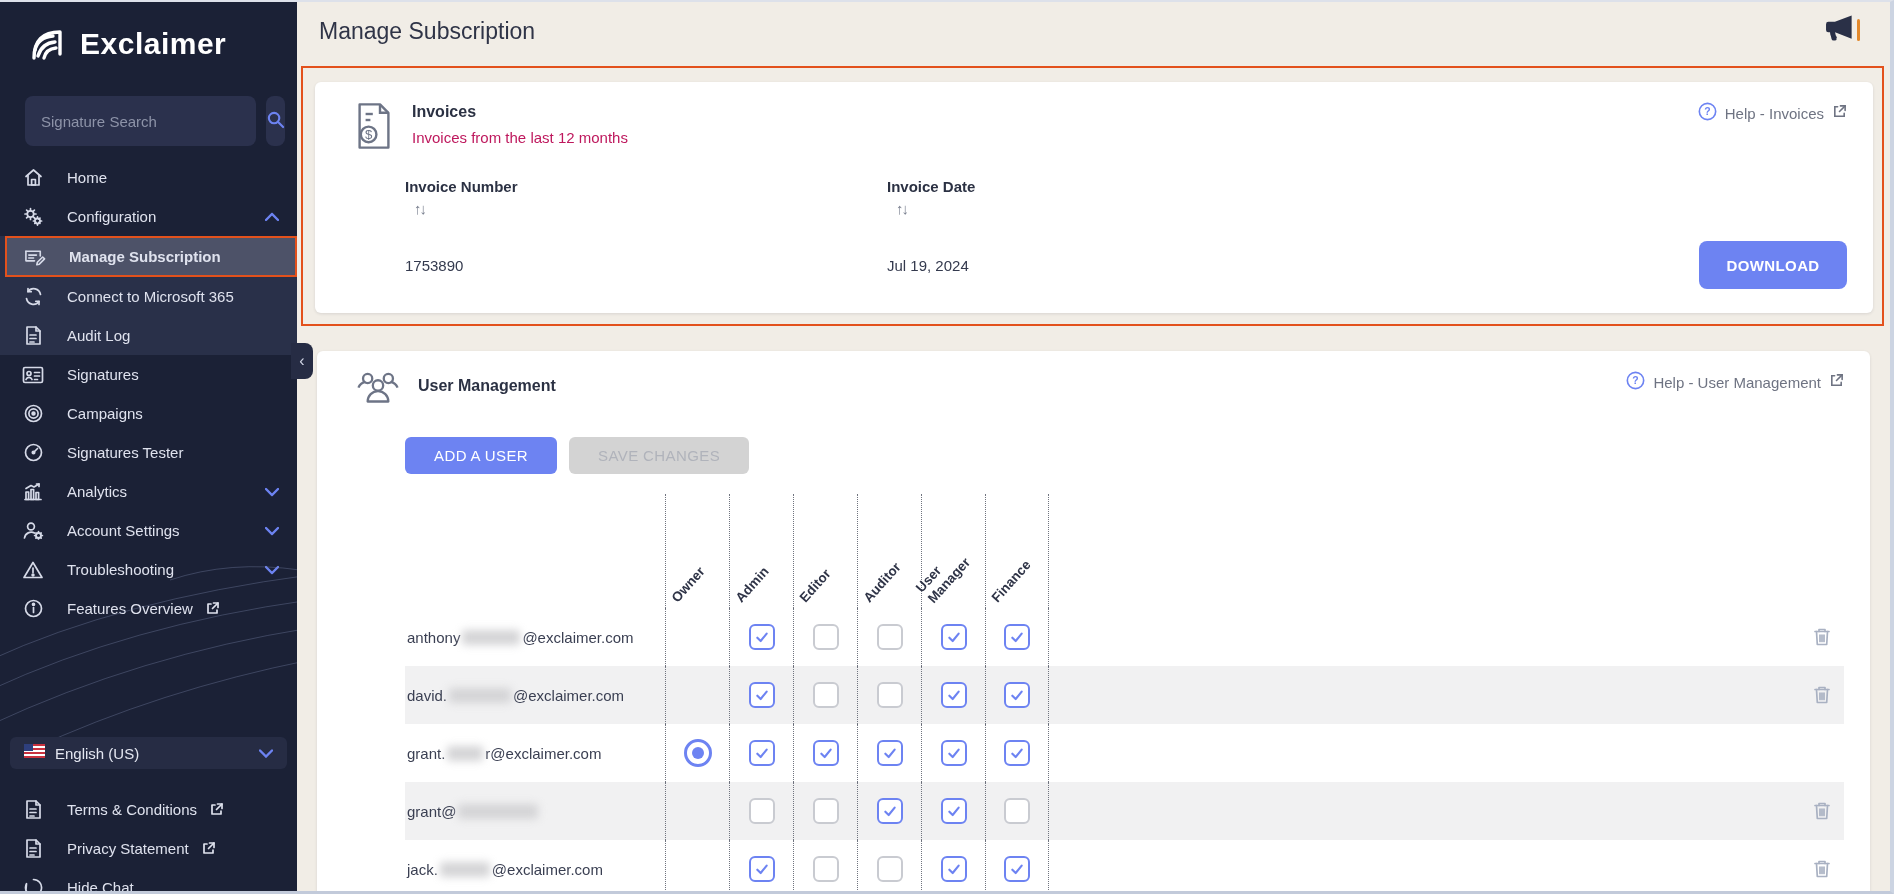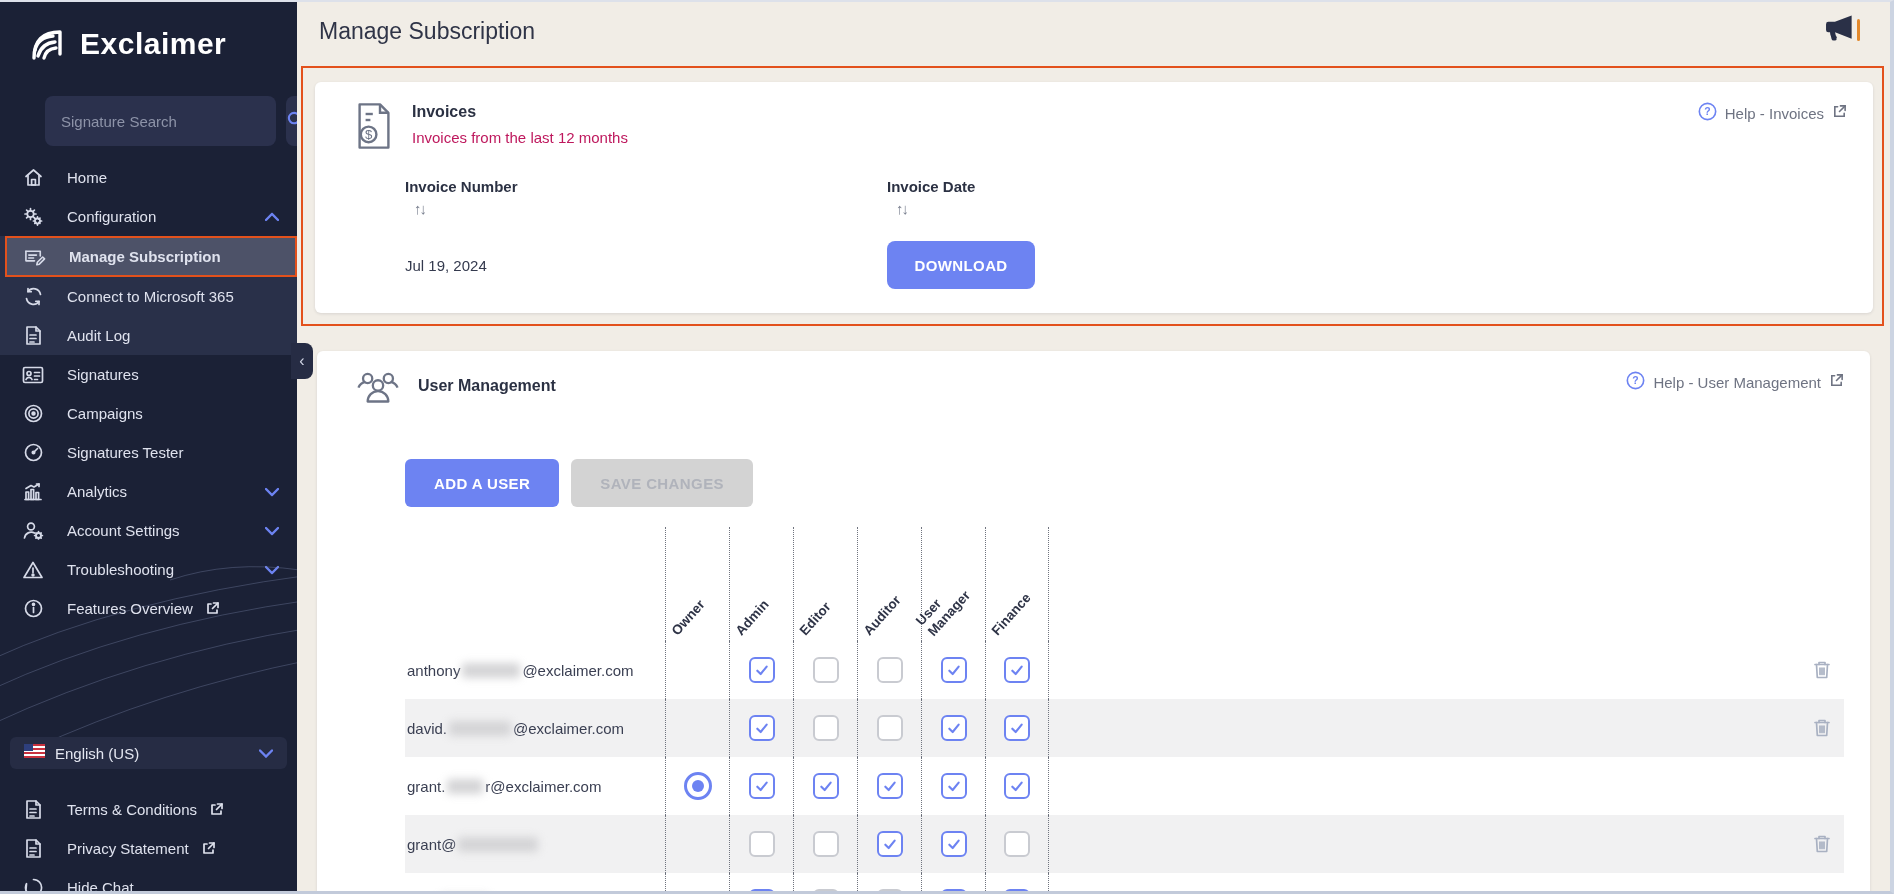--- a/index.html
+++ b/index.html
@@ -6,21 +6,21 @@
   html,body { width:1894px; height:894px; overflow:hidden; }
   body { font-family:"Liberation Sans", sans-serif; background:#e8e4dc; }
   .frame { position:relative; width:1894px; height:894px; overflow:hidden;
            border-right:4px solid #ccd4e2; border-bottom:3px solid #c2cada; border-top:2px solid #dde1ea; background:#f1ede6; }
 
   
   .sidebar { position:absolute; left:0; top:-2px; width:297px; height:896px; background:#1b2136; color:#e4e7f1; overflow:hidden; }
   .brand { display:flex; align-items:center; gap:12px; padding:24px 0 0 28px; }
   .brand-icon svg { display:block; }
   .brand-name { font-size:30px; font-weight:bold; letter-spacing:.5px; color:#ffffff; }
-  .search-row { display:flex; gap:10px; padding:32px 16px 0 25px;margin-left:20px; }
+  .search-row { display:flex; gap:10px; padding:32px 16px 0 25px; }
   .search-input { flex:1; height:50px; background:#2b314d; border:none; border-radius:8px; color:#e4e7f1;
                   font-size:15px; padding:0 16px; font-family:"Liberation Sans",sans-serif; }
   .search-input::placeholder { color:#8d93a8; }
   .search-btn { width:45px; height:50px; background:#2b314d; border:none; border-radius:8px; cursor:pointer;
                 display:flex; align-items:center; justify-content:center; }
   .nav { margin-top:12px; }
   .nav-item { position:relative; display:flex; align-items:center; height:39px; padding-left:22px; font-size:15px; color:#dfe2ee; cursor:pointer; }
   .nav-icon { width:22px; height:22px; display:flex; align-items:center; justify-content:center; color:#d6dae8; }
   .nav-icon svg { display:block; }
   .nav-label { margin-left:23px; }
@@ -58,22 +58,22 @@
   .inv-head { display:grid; grid-template-columns:482px 1fr; }
   .inv-col-label { font-size:15px; font-weight:bold; color:#2b3143; }
   .sort-ic { margin:5px 0 0 9px; color:#7c8291; font-size:15px; letter-spacing:-2px; cursor:pointer; }
   .inv-row { display:grid; grid-template-columns:482px 1fr auto; align-items:center; margin-top:24px; }
   .inv-cell { font-size:15px; color:#343a4e; }
   .dl-btn { width:148px; height:48px; background:#6d83f2; color:#fff; border:none; border-radius:8px;
             font-size:15px; font-weight:bold; letter-spacing:.4px; cursor:pointer; font-family:"Liberation Sans",sans-serif; }
 
   .um-card { margin:25px 20px 0 20px; padding:16px 26px 0 38px; height:700px; }
   .um-buttons { display:flex; gap:12px; margin:22px 0 0 50px; }
-  .btn { height:48px; padding:0 29px; border:none; border-radius:6px; font-size:15px; font-weight:bold;
-         letter-spacing:.4px; font-family:"Liberation Sans",sans-serif; cursor:pointer;margin-top:22px; }
+  .btn { height:37px; padding:0 29px; border:none; border-radius:6px; font-size:15px; font-weight:normal;
+         letter-spacing:.4px; font-family:"Liberation Sans",sans-serif; cursor:pointer; }
   .btn-primary { background:#6d83f2; color:#ffffff; }
   .btn-disabled { background:#d3d3d3; color:#b0b3bb; cursor:default; }
 
   .role-table { margin-left:50px; margin-top:20px; }
   .role-grid { display:grid; grid-template-columns:260px repeat(6,64px) 1fr 44px; }
   .role-header { height:114px; position:relative; }
   .role-hcell { position:relative; border-left:1px dotted #70747f; }
   .role-hcell.last { border-right:1px dotted #70747f; }
   .rot-label { position:absolute; left:14px; bottom:2px; transform:rotate(-48deg); transform-origin:0 100%;
                font-size:13.5px; font-weight:bold; color:#2f3447; line-height:1.15; width:64px; }
@@ -410,20 +410,21 @@
                 <div class="inv-col-label">Invoice Number</div>
                 <div class="sort-ic">↑↓</div>
               </div>
               <div>
                 <div class="inv-col-label">Invoice Date</div>
                 <div class="sort-ic">↑↓</div>
               </div>
             </div>
           <div id="inv-rows">
               <div class="inv-row">
+                <div class="inv-cell">1753890</div>
                 <div class="inv-cell">Jul 19, 2024</div>
                 <button class="dl-btn">DOWNLOAD</button>
               </div>
             </div>
         </div>
       </div>
     </div>
 
     <div class="card um-card">
       <div class="card-head">

